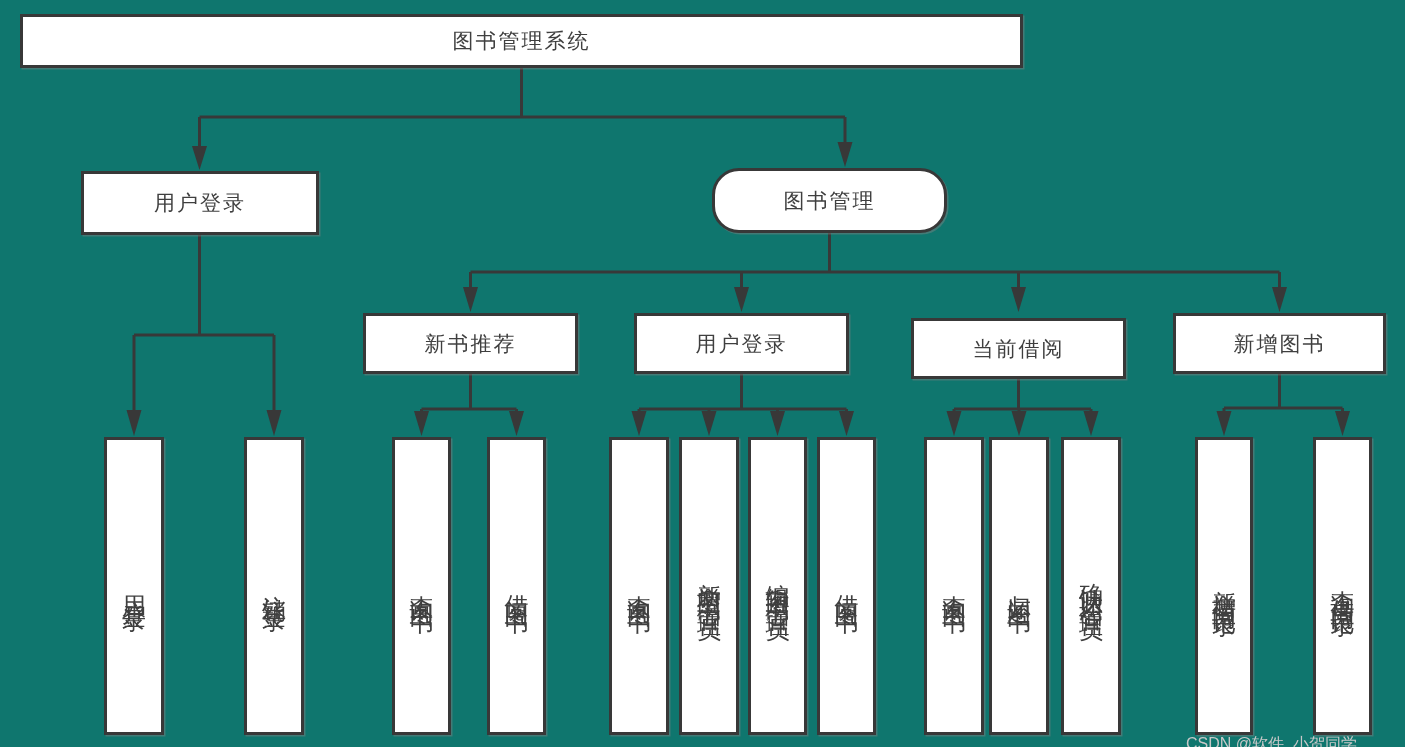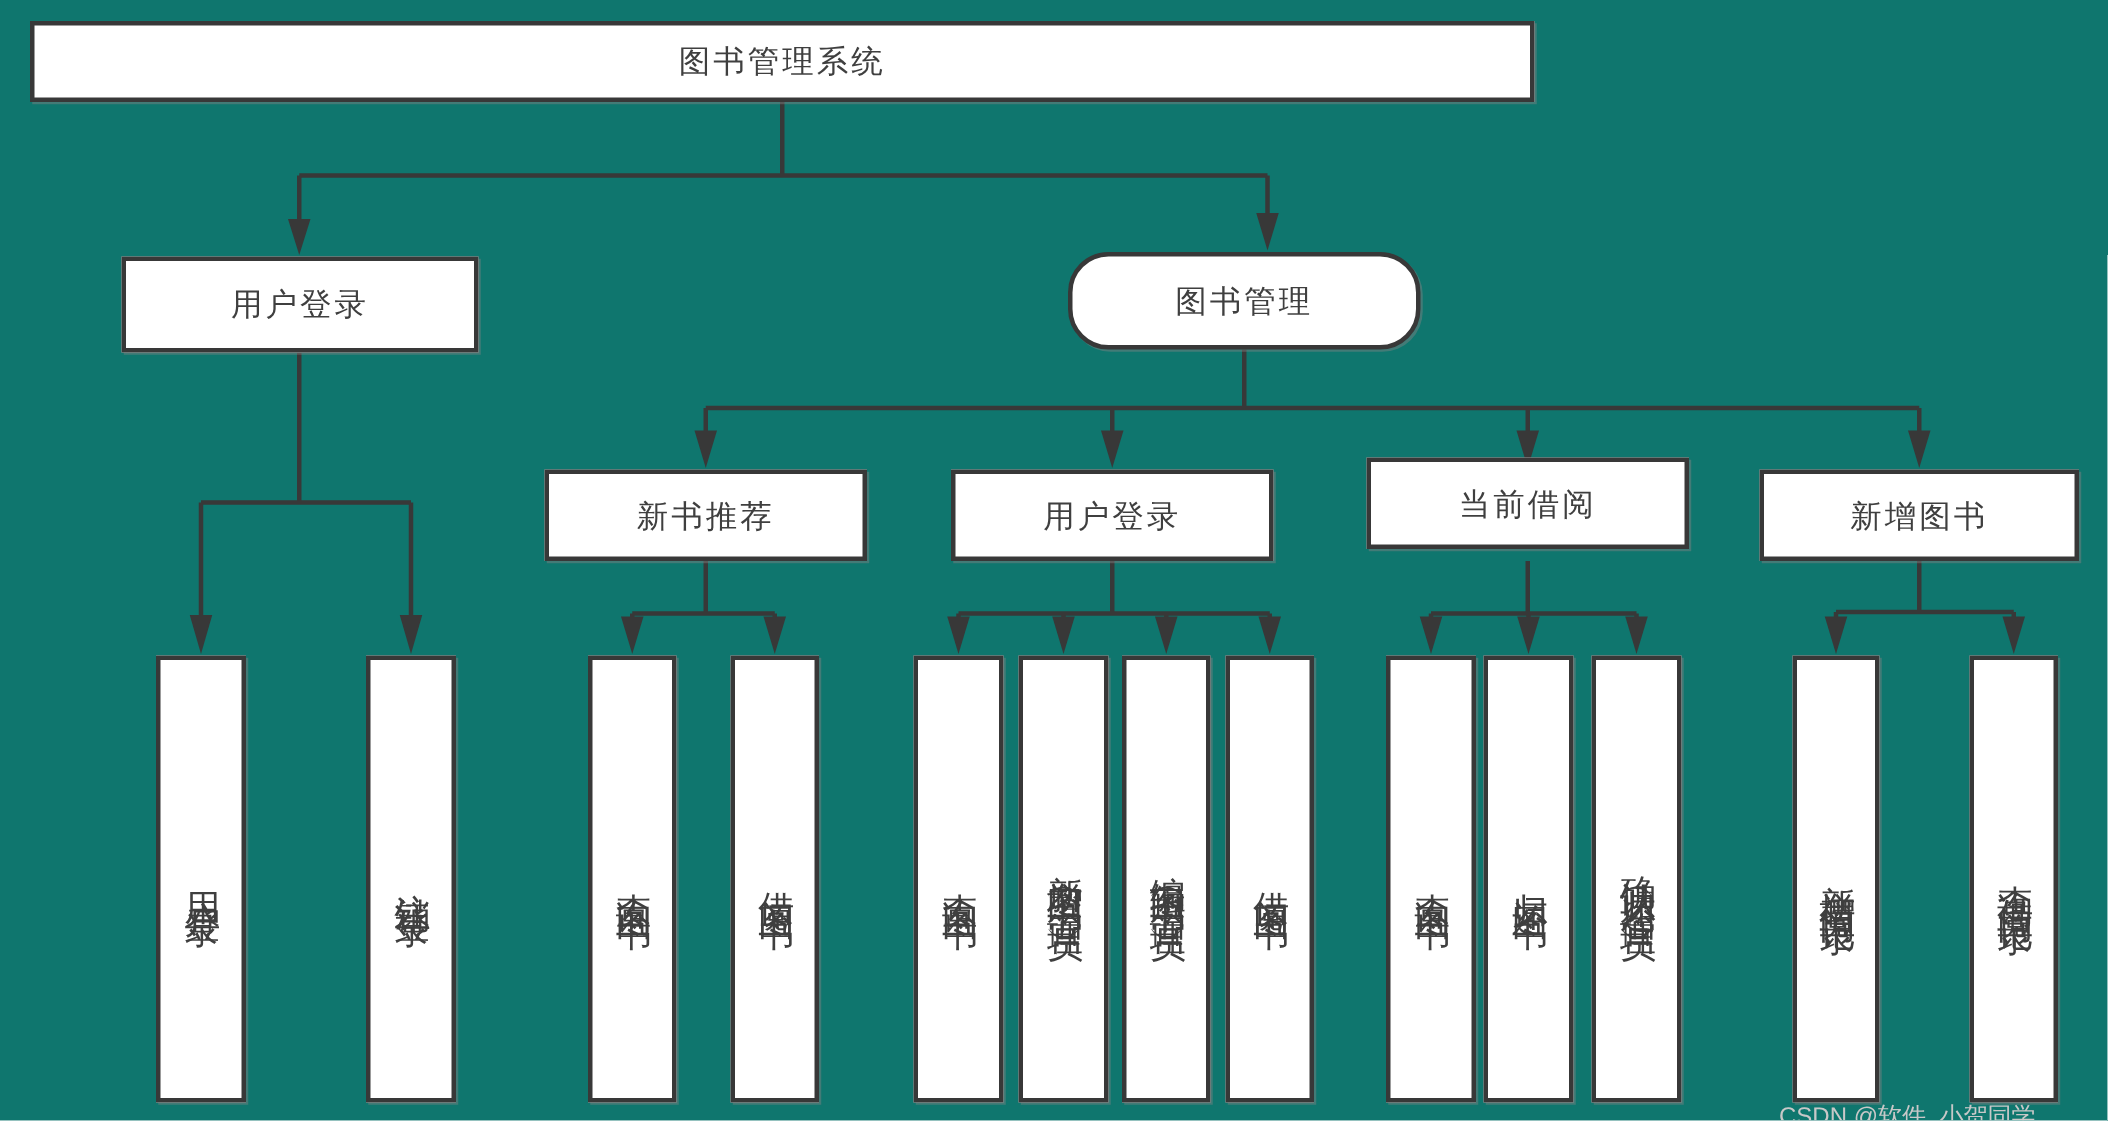--- a/index.html
+++ b/index.html
@@ -128,21 +128,21 @@
   <div class="node h" style="left:712px; top:168px; width:235px; height:65px;border-radius:27px;">
     <span>图书管理</span>
   </div>
 
   <div class="node h" style="left:363px; top:313px; width:215px; height:61px;">
     <span>新书推荐</span>
   </div>
   <div class="node h" style="left:634px; top:313px; width:215px; height:61px;">
     <span>用户登录</span>
   </div>
-  <div class="node h" style="left:911px; top:305px; width:215px; height:61px;">
+  <div class="node h" style="left:911px; top:318px; width:215px; height:61px;">
     <span>当前借阅</span>
   </div>
   <div class="node h" style="left:1173px; top:313px; width:213px; height:61px;">
     <span>新增图书</span>
   </div>
 
   <div class="node leaf" style="left:104px; top:437px; width:60px; height:298px;">
     <span>用户登录</span>
   </div>
   <div class="node leaf" style="left:244px; top:437px; width:60px; height:298px;">

